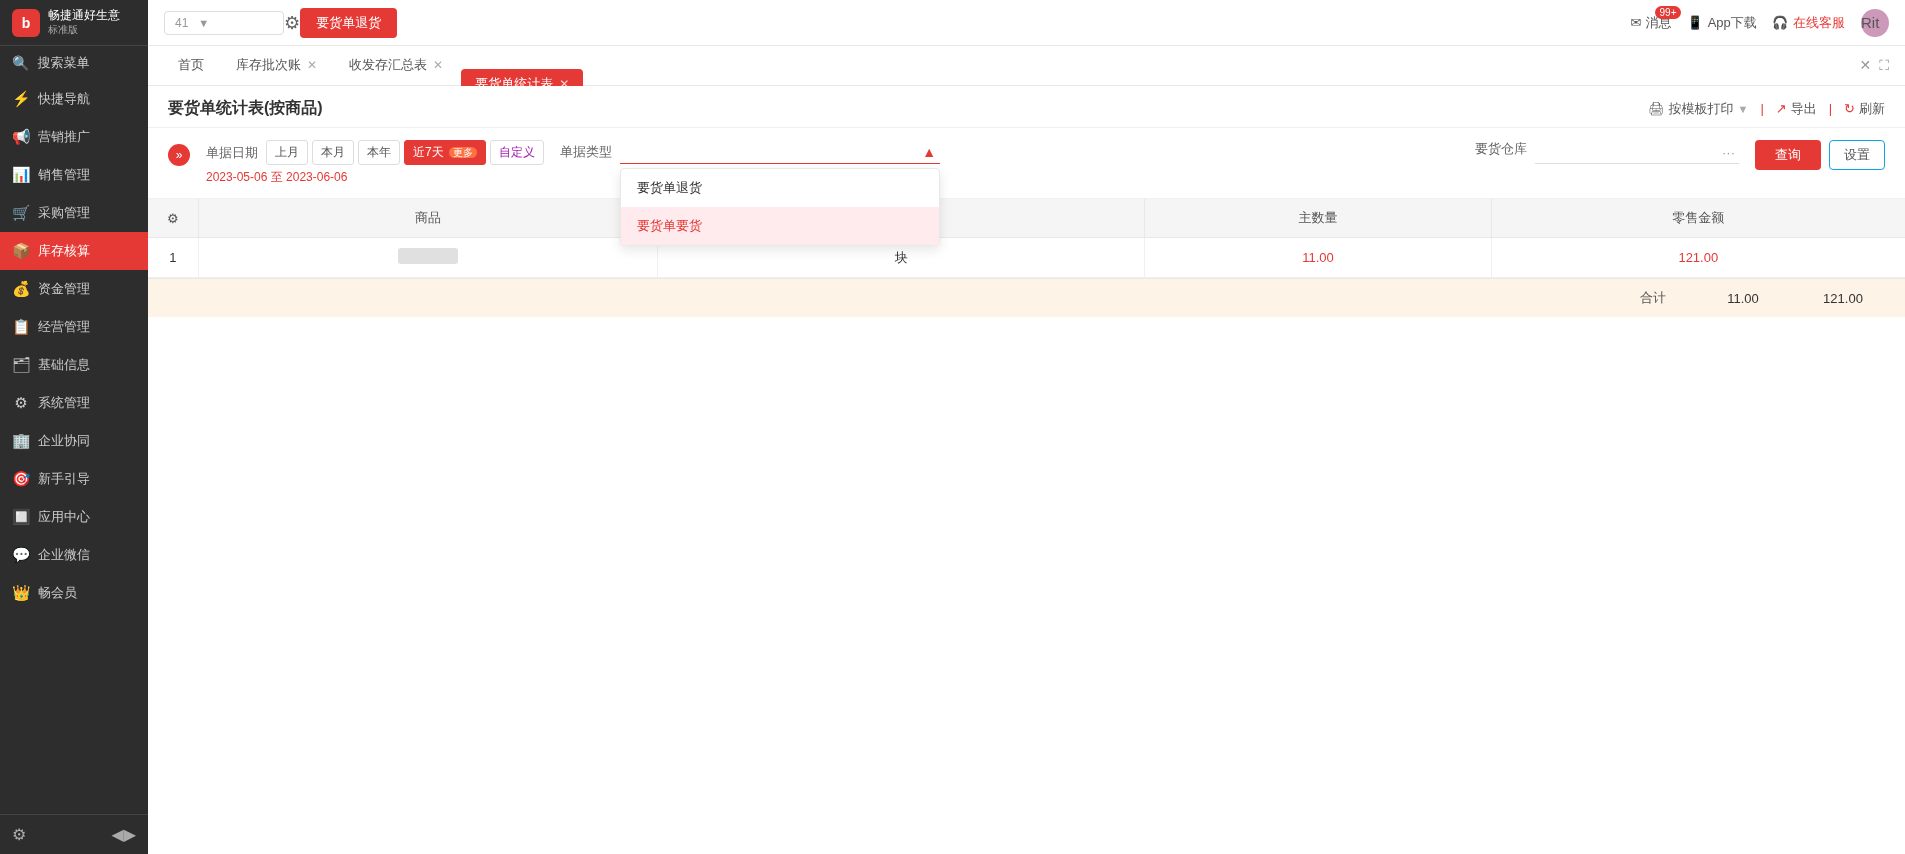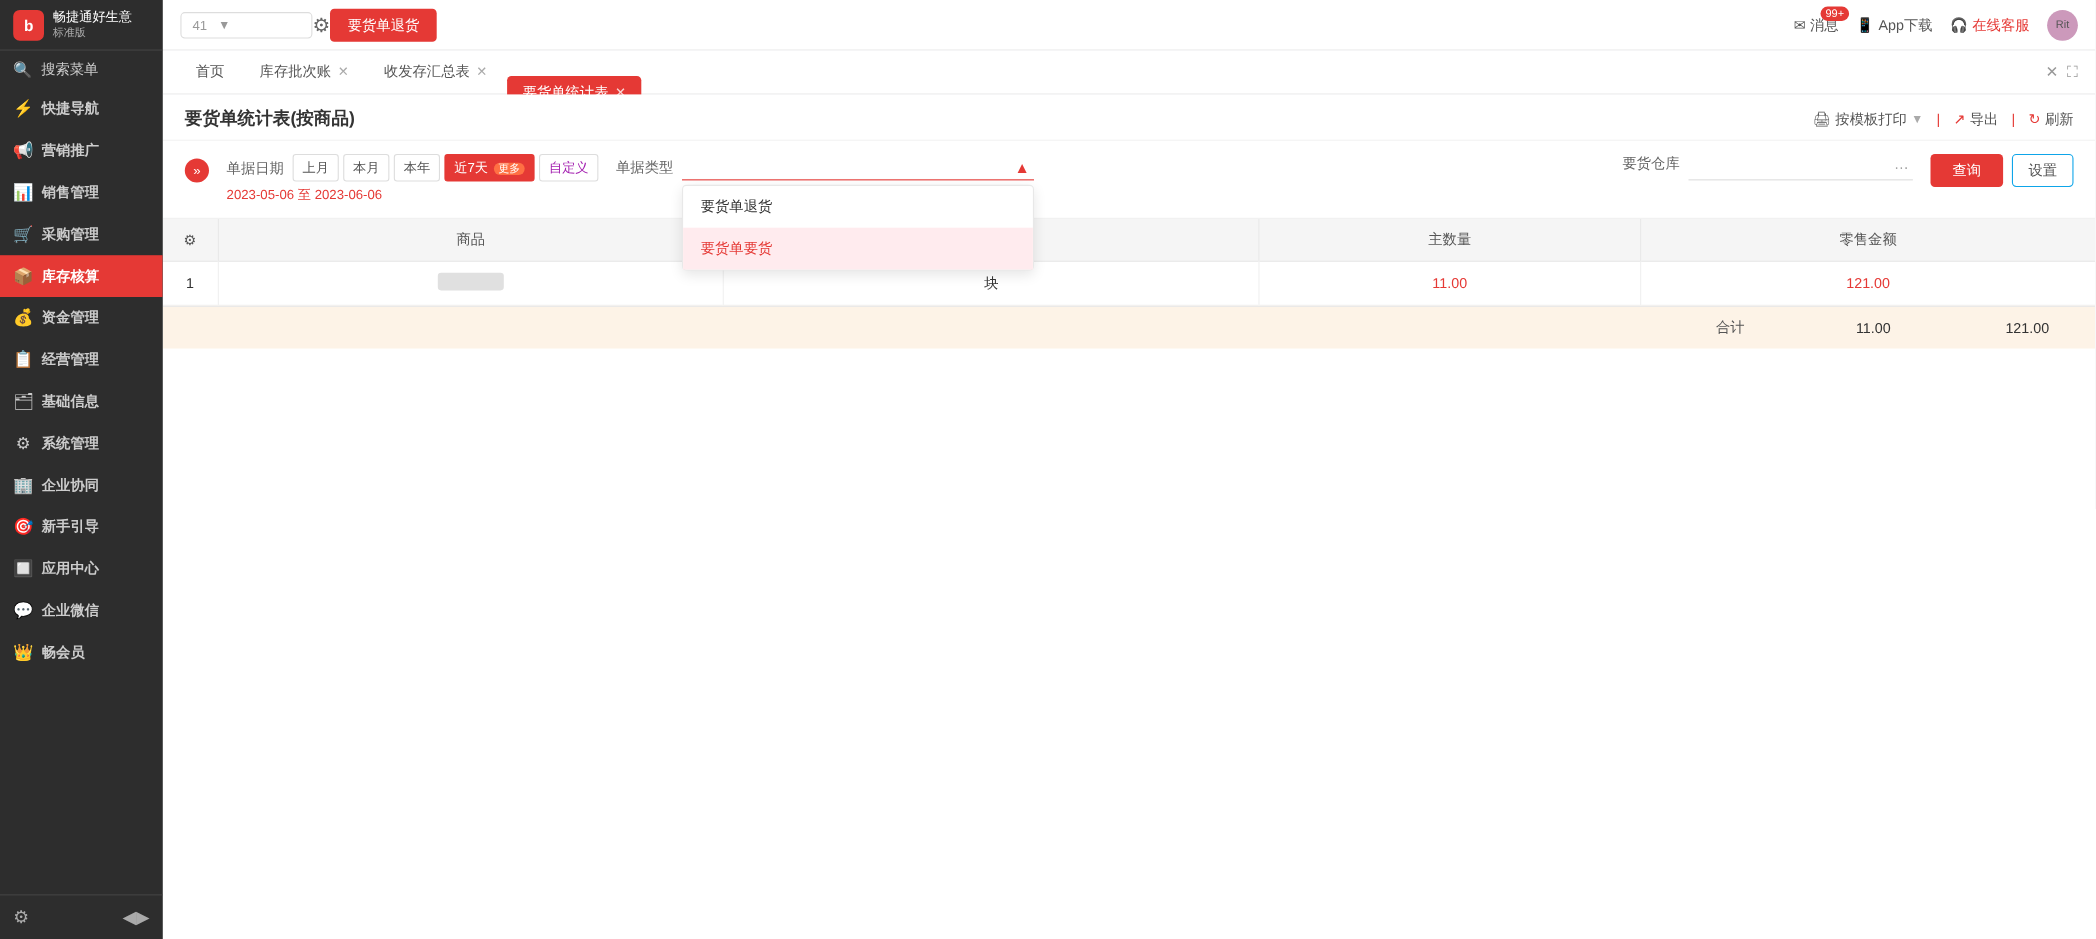--- a/index.html
+++ b/index.html
@@ -53,21 +53,21 @@
     .sidebar-item {
       display: flex; align-items: center;
       padding: 10px 12px;
       color: #ccc;
       cursor: pointer;
       font-size: 13px;
       position: relative;
     }
     .sidebar-item.active { background: #e53935; color: white; }
     .sidebar-item-icon { margin-right: 8px; font-size: 15px; width: 18px; text-align: center; }
-    .sidebar-item-label { flex: 1; font-weight: bold; }
+    .sidebar-item-label { flex: 1; }
 
     .sidebar-bottom {
       padding: 10px 12px;
       display: flex; align-items: center; justify-content: space-between;
       border-top: 1px solid #444;
     }
     .sidebar-bottom-icon { color: #aaa; cursor: pointer; font-size: 16px; }
 
     
     .main {
@@ -375,21 +375,20 @@
       width: 60px;
     }
 
     
     .table-footer {
       background: #fdf3e7;
       display: flex;
       align-items: center;
       padding: 10px 12px;
       border-top: 1px solid #e8e8e8;
-      gap: 40px;
     }
   </style>
 </head>
 <body>
 
 <div class="sidebar">
   <div class="sidebar-logo">
     <div class="sidebar-logo-icon">
       <span>b</span>
     </div>
@@ -488,21 +487,21 @@
         <span class="topbar-badge">99+</span>
       </div>
       <div class="topbar-app">
         <span>📱</span>
         <span>App下载</span>
       </div>
       <div class="topbar-service">
         <span>🎧</span>
         <span>在线客服</span>
       </div>
-      <div class="topbar-avatar" style="background:#c9b; display:flex;align-items:center;justify-content:center;font-size:10px;color:#555;">
+      <div class="topbar-avatar" style="background:#c9b; display:flex;align-items:center;font-size:15px;color:#555;">
         <span>Rit</span>
       </div>
     </div>
   </div>
 
   <div class="tabs-bar">
     <div class="tab-item">
       <span>首页</span>
     </div>
     <div class="tab-item">

